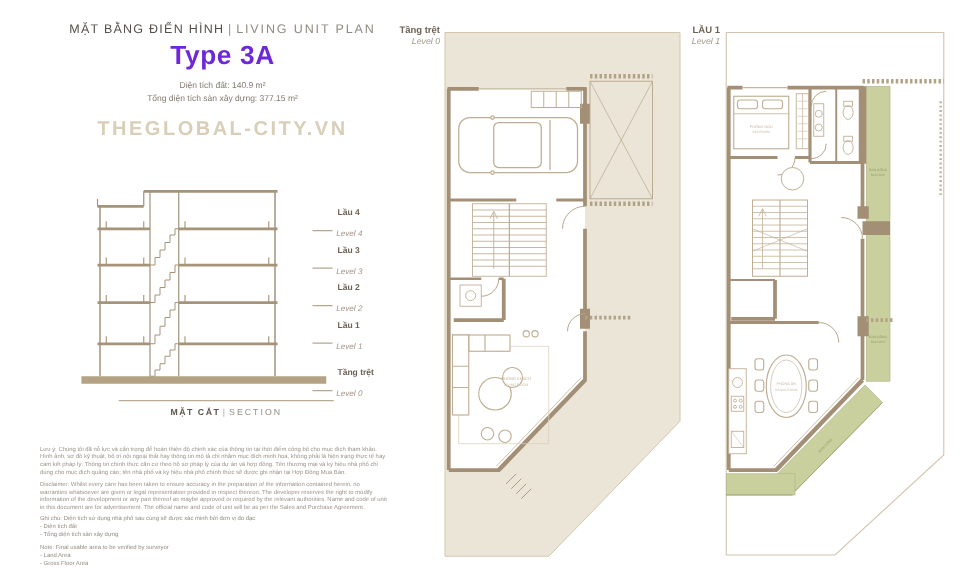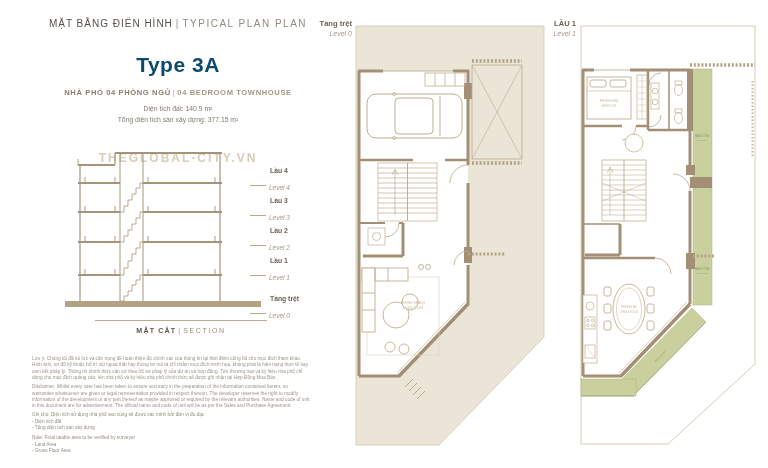--- a/index.html
+++ b/index.html
@@ -5,27 +5,27 @@
   html,body{margin:0;padding:0;background:#fff;}
   #page{position:relative;width:768px;height:468px;background:#FFFFFF;overflow:hidden;
         font-family:"Liberation Sans","DejaVu Sans",sans-serif;color:#5A5148;}
   .abs{position:absolute;}
   
   #left-head{left:30px;top:18px;width:296px;text-align:center;}
   .title-line{font-size:10px;letter-spacing:1px;font-weight:bold;color:#57504700;}
   .title-vi{color:#57504a;font-weight:normal;}
   .title-sep{color:#9a9287;font-weight:normal;padding:0 3px;}
   .title-en{color:#928a7e;font-weight:normal;letter-spacing:1.5px;}
-  .unit-type{font-size:21px;font-weight:600;color:#0c4a6e;margin-top:24px;letter-spacing:.5px;}
+  .unit-type{font-size:21px;font-weight:600;color:#6d28d9;margin-top:4px;letter-spacing:.5px;}
   .subtitle{font-size:7.6px;font-weight:bold;letter-spacing:.6px;margin-top:11px;}
   .subtitle .vi{color:#8c7d68;}
   .subtitle .sep{color:#b3a795;padding:0 2px;font-weight:normal;}
   .subtitle .en{color:#a59786;}
   .areas{font-size:6.8px;color:#837a6d;margin-top:7px;line-height:1.6;}
-  .watermark{font-size:12px;font-weight:600;letter-spacing:2px;color:#D9CEB8;margin-top:25px;}
+  .watermark{font-size:16px;font-weight:600;letter-spacing:2px;color:#D9CEB8;margin-top:9px;}
   
   .flabel{position:absolute;left:0;width:60px;}
   .flabel-vi{font-size:6.8px;font-weight:bold;color:#6e6254;padding-left:20px;}
   .flabel-row{margin-top:2px;white-space:nowrap;}
   .leader{display:inline-block;width:16px;border-top:1px solid #b7a88c;vertical-align:middle;margin-right:3px;}
   .flabel-en{font-size:6.5px;font-style:italic;color:#a3988a;}
   
   #section-caption{left:95px;top:320px;width:172px;text-align:center;}
   #section-caption .rule{border-top:1px solid #b9ab91;}
   #section-caption .txt{margin-top:6px;font-size:7px;letter-spacing:1.2px;}
@@ -43,26 +43,23 @@
   .plan-head .en{font-size:7px;font-style:italic;color:#a3988a;margin-top:2px;}
   svg text{font-family:"Liberation Sans","DejaVu Sans",sans-serif;}
 </style>
 </head>
 <body>
 
 <div id="page">
 
   <div class="abs" id="left-head">
     <div class="title-line">
-      <span class="title-vi">MẶT BẰNG ĐIỂN HÌNH</span><span class="title-sep">|</span><span class="title-en">TYPICAL PLAN PLAN</span>
+      <span class="title-vi">MẶT BẰNG ĐIỂN HÌNH</span><span class="title-sep">|</span><span class="title-en">LIVING UNIT PLAN</span>
     </div>
     <div class="unit-type">Type 3A</div>
-    <div class="subtitle">
-      <span class="vi">NHÀ PHỐ 04 PHÒNG NGỦ</span><span class="sep">|</span><span class="en">04 BEDROOM TOWNHOUSE</span>
-    </div>
     <div class="areas">
       <div>Diện tích đất: 140.9 m²</div>
       <div>Tổng diện tích sàn xây dựng: 377.15 m²</div>
     </div>
     <div class="watermark">THEGLOBAL-CITY.VN</div>
   </div>
 
   <svg class="abs" style="left:65px;top:145px;" width="205" height="172" viewBox="0 0 205 172">
     <g stroke="#9a8a70" stroke-width="1.1">
       <line x1="15" y1="20" x2="15" y2="156"></line>

